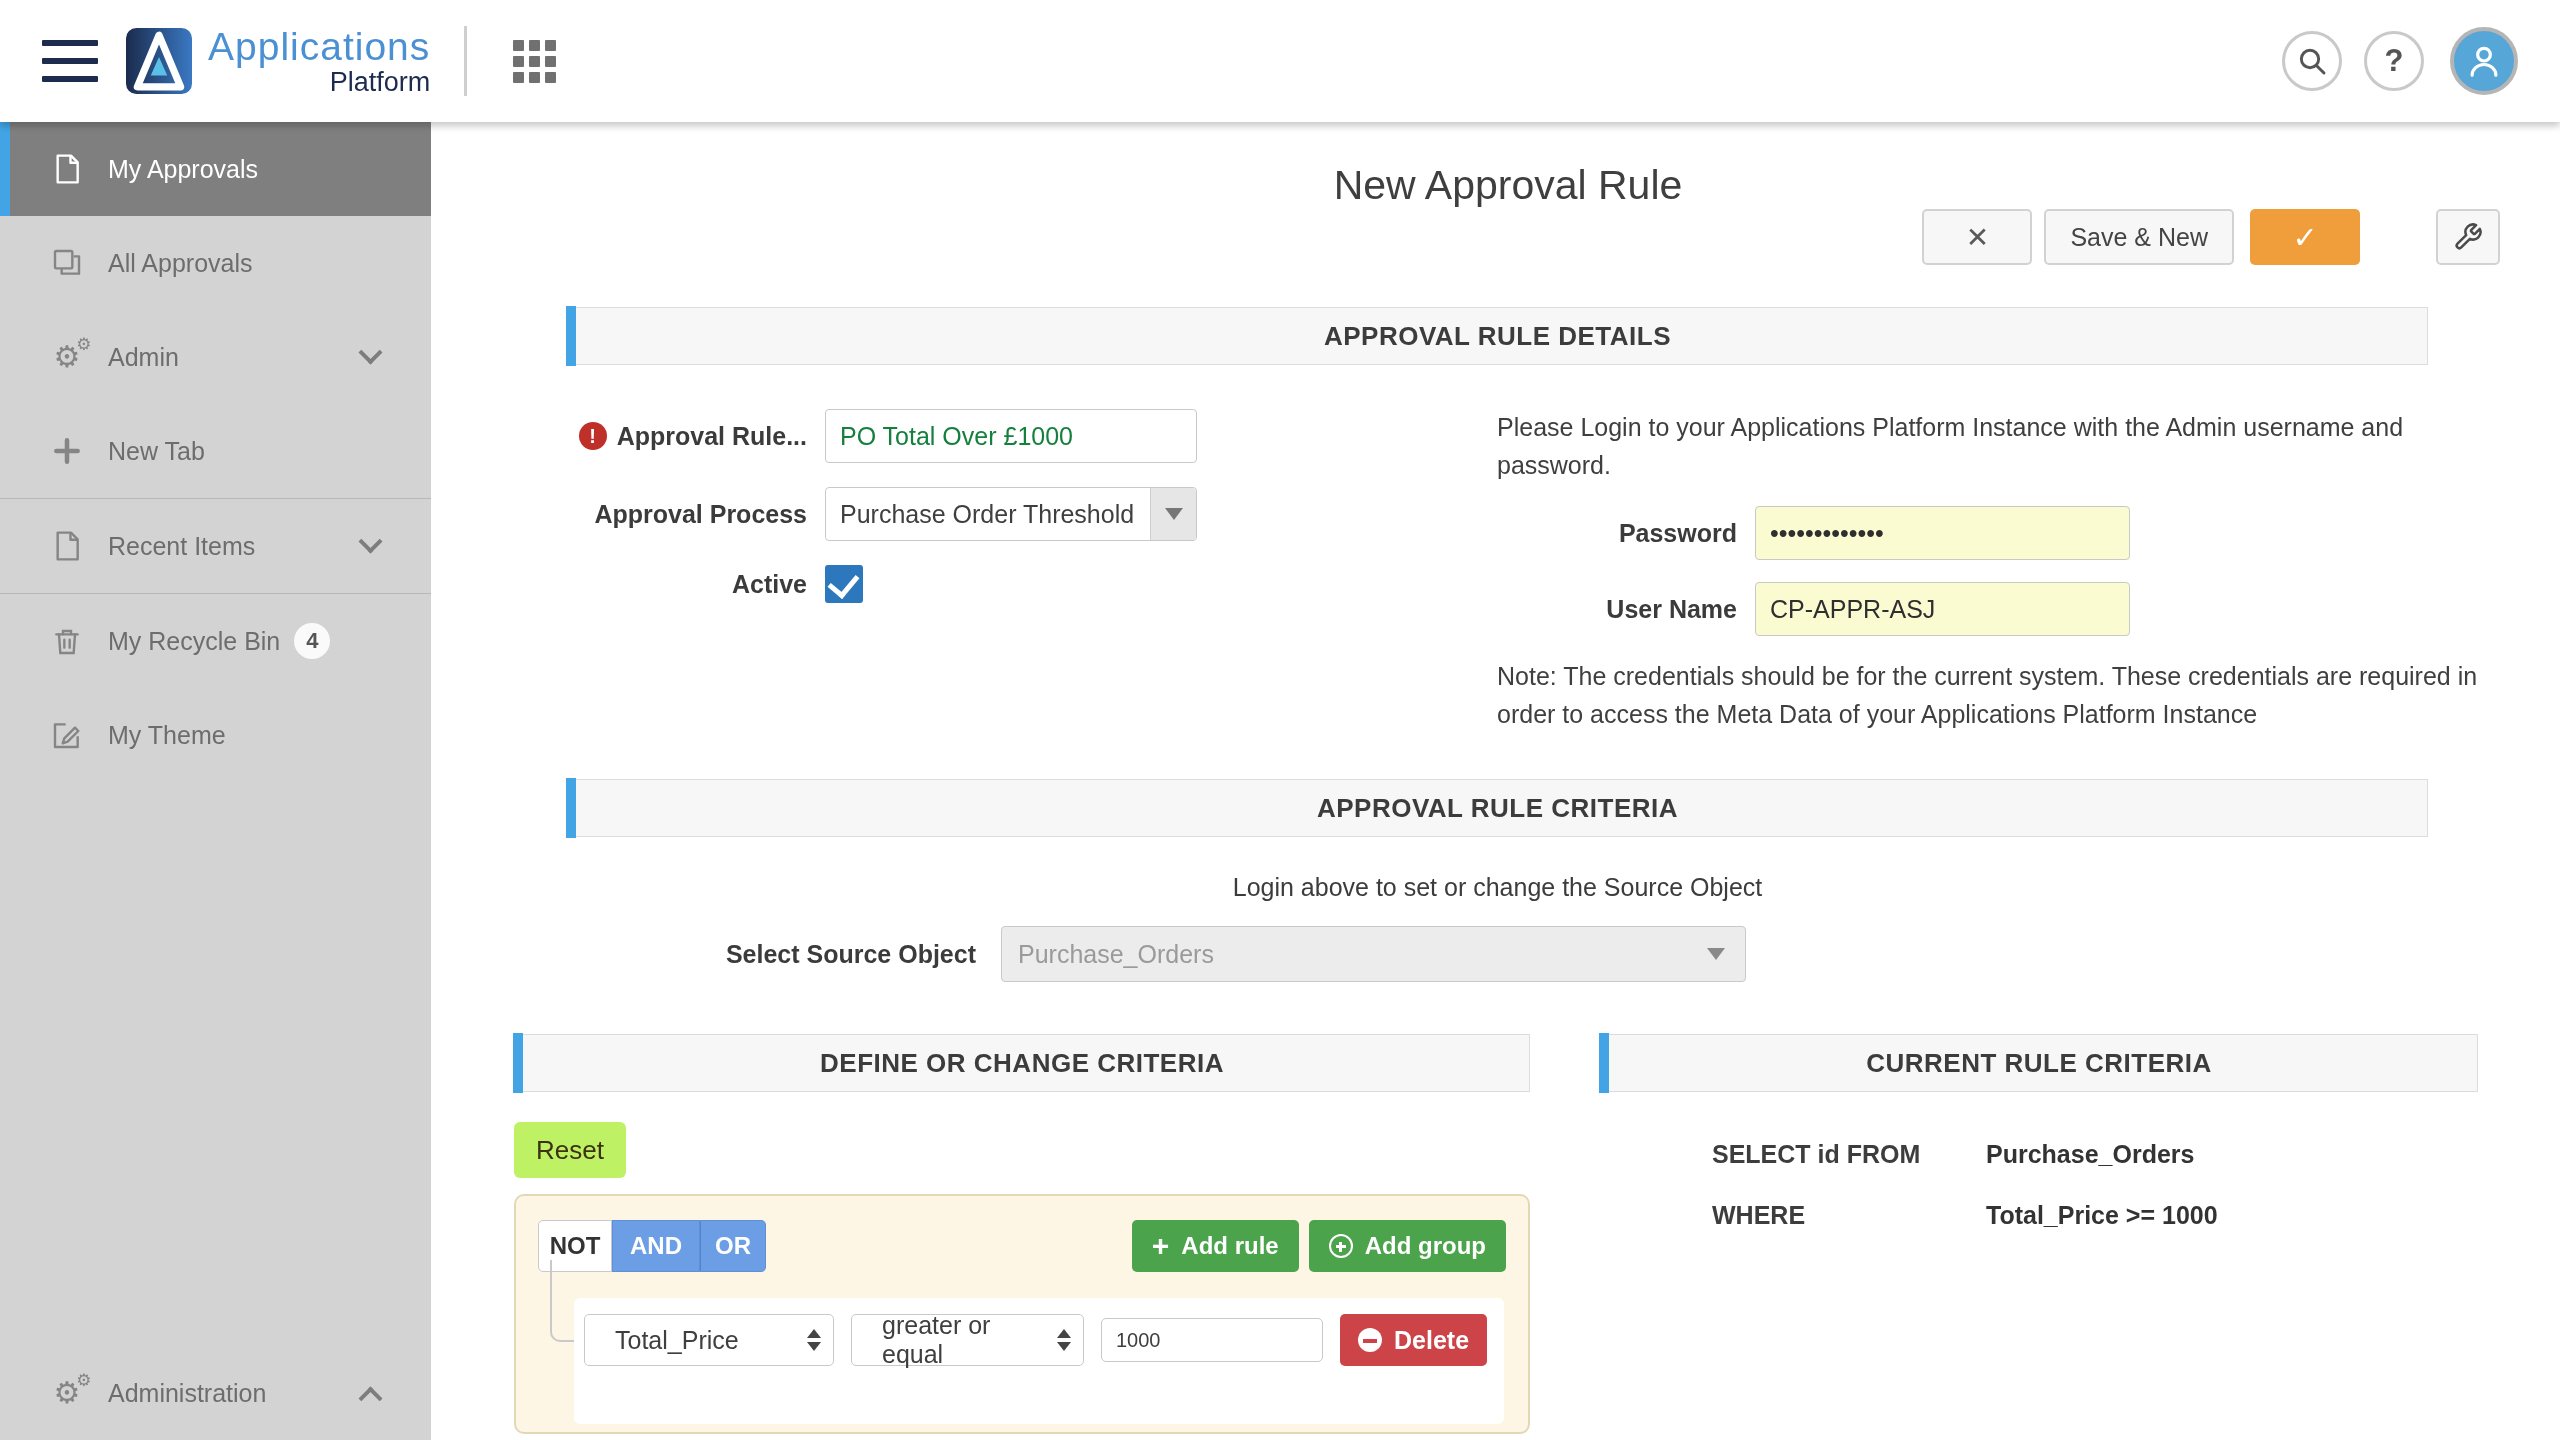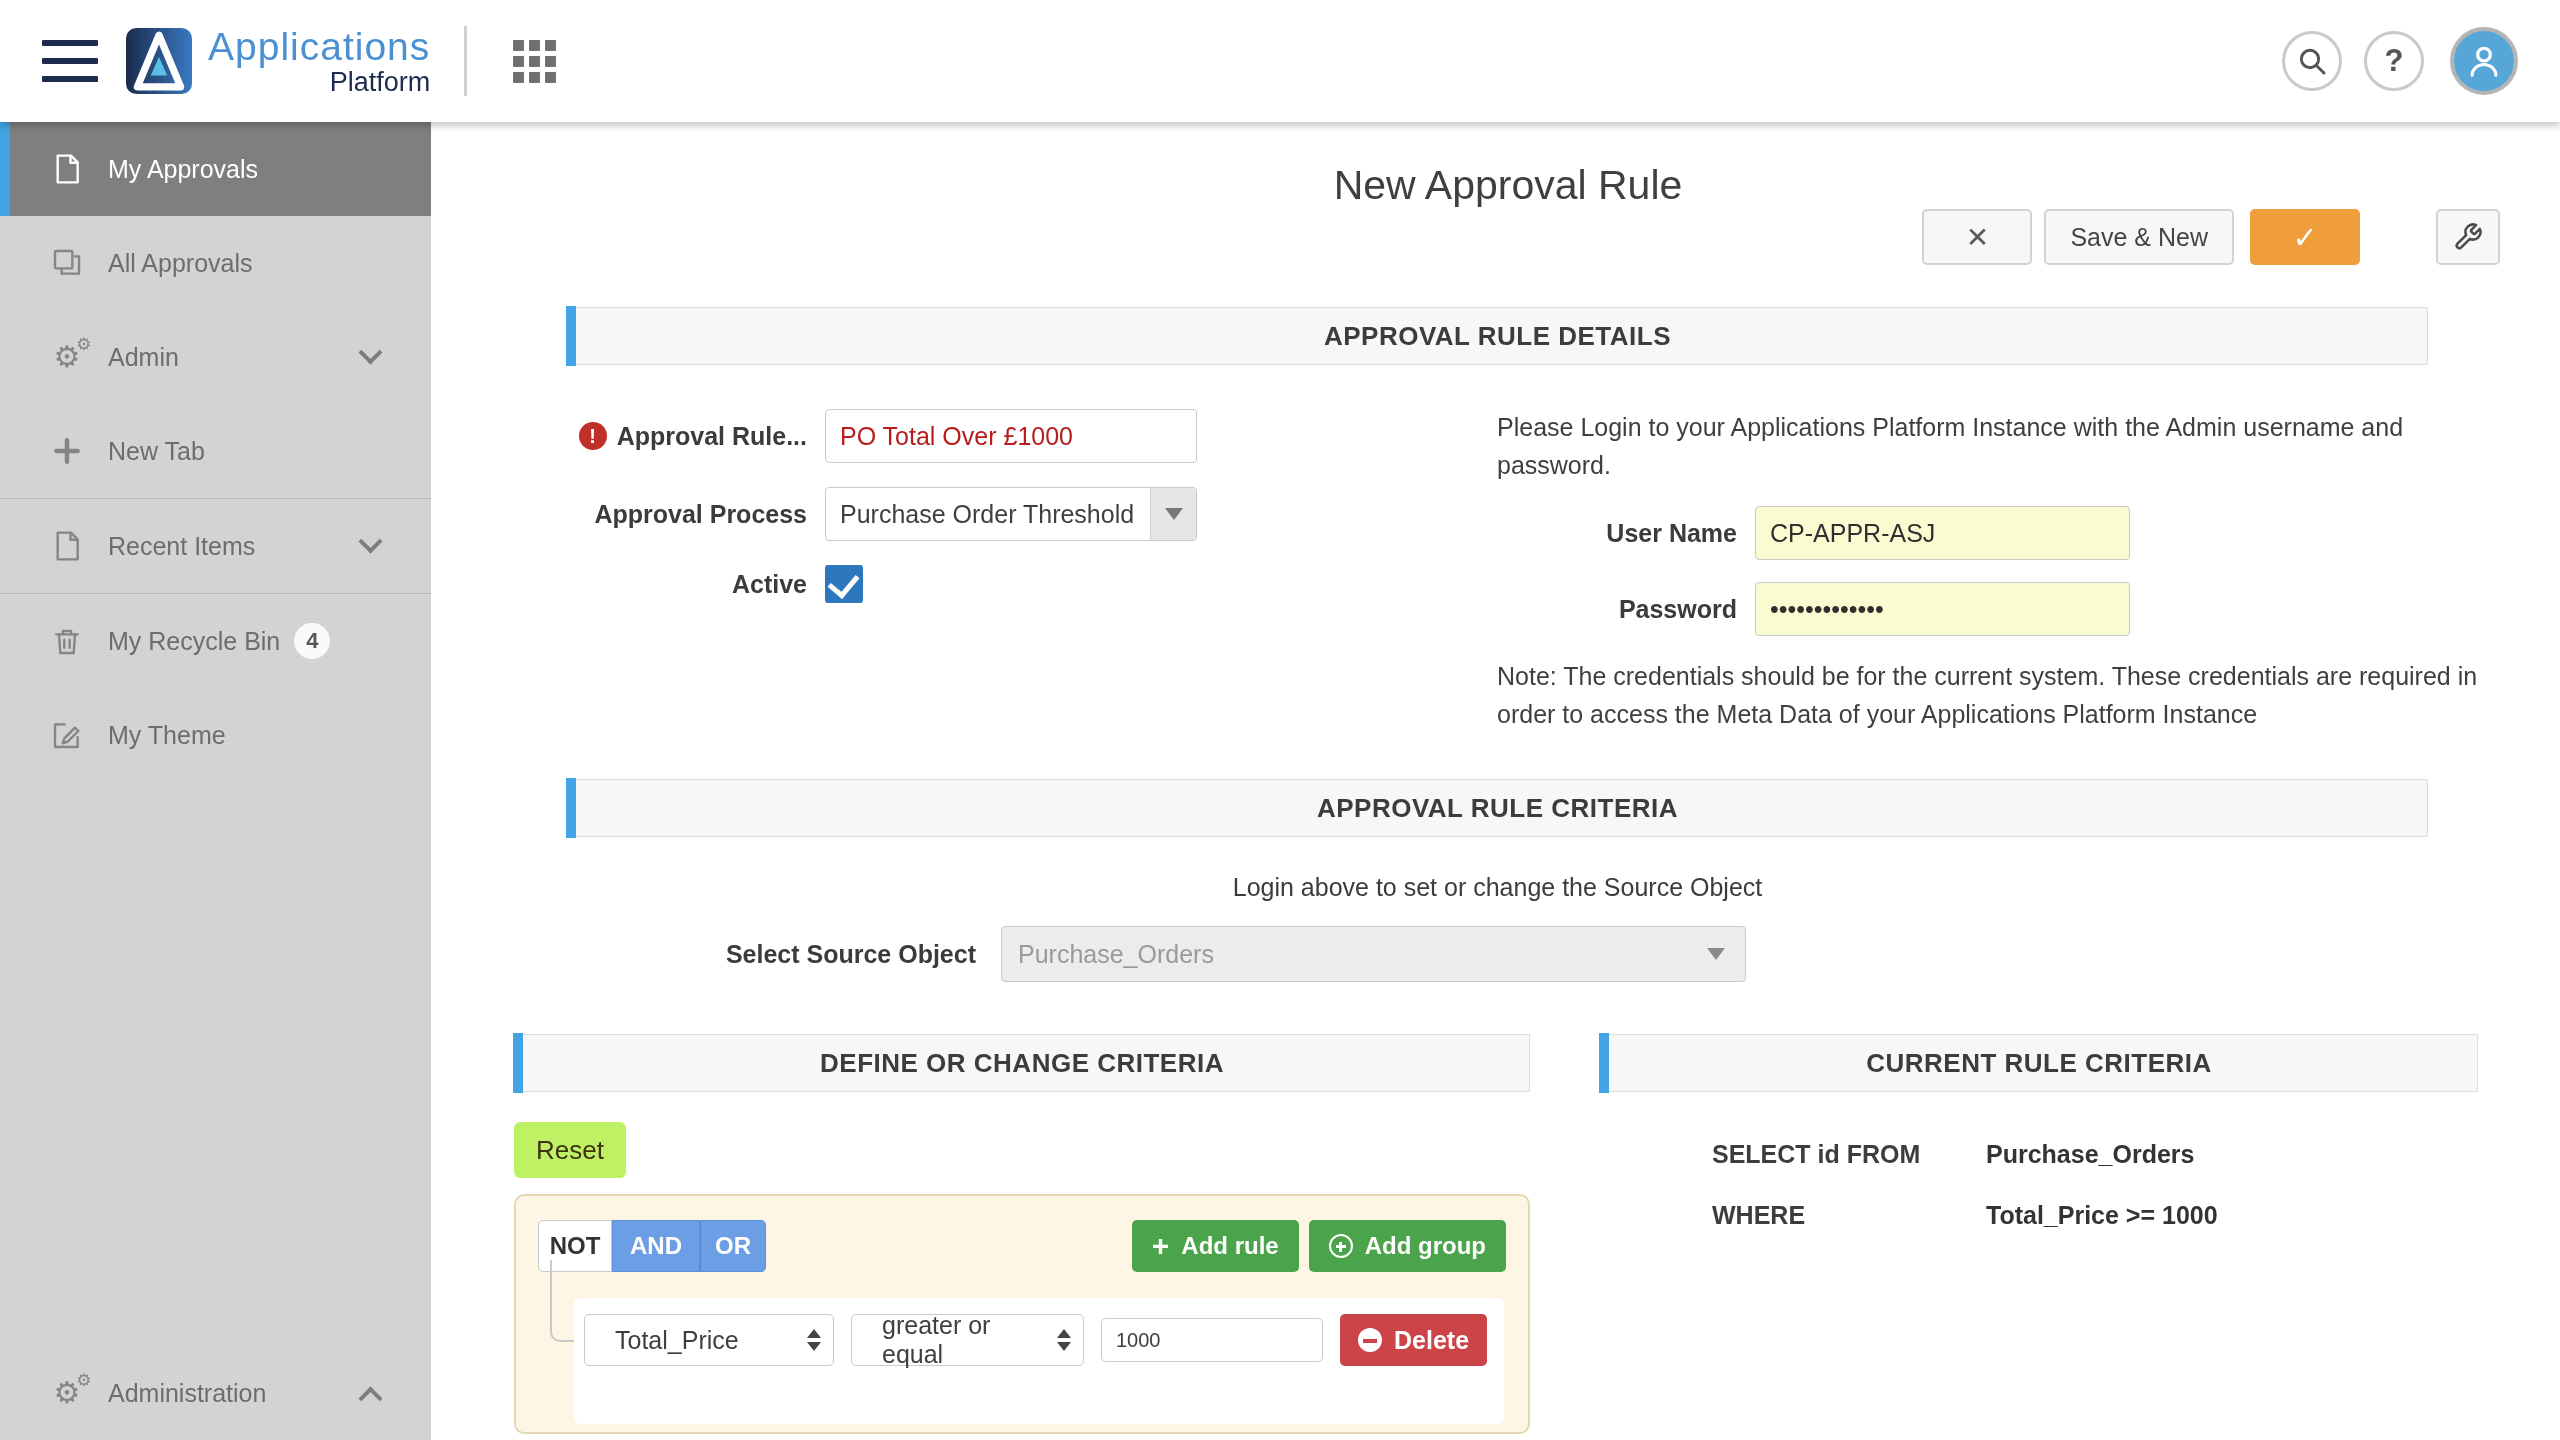--- a/index.html
+++ b/index.html
@@ -69,21 +69,21 @@
 
   
   .details-grid { display:flex; margin:44px 0 0 76px; }
   .fields-col { width:690px; flex:0 0 auto; }
   .f-row { display:flex; align-items:center; margin-bottom:24px; }
   .f-labelwrap { width:300px; display:flex; justify-content:flex-end; align-items:center; gap:10px; }
   .f-label { font-size:25px; font-weight:bold; color:#3b3b3b; white-space:nowrap; }
   .req-icon { width:28px; height:28px; border-radius:50%; background:#c0302a; color:#fff; font-size:20px;
               font-weight:bold; display:flex; align-items:center; justify-content:center; flex:0 0 auto; }
   .text-input { width:372px; height:54px; border:1px solid #c9c9c9; border-radius:4px; margin-left:18px;
-                font-size:25px; color:#b91c1c; padding:0 14px; font-family:inherit; background:#fff; }
+                font-size:25px; color:#15803d; padding:0 14px; font-family:inherit; background:#fff; }
   .select { position:relative; width:372px; height:54px; border:1px solid #c9c9c9; border-radius:4px;
             margin-left:18px; background:#fff; display:flex; align-items:center; cursor:pointer; }
   .select .sel-text { font-size:25px; color:#3f3f3f; padding-left:14px; white-space:nowrap; }
   .sel-arrowbox { position:absolute; right:0; top:0; width:46px; height:100%; background:#e6e6e6;
                   border-left:1px solid #cfcfcf; border-radius:0 4px 4px 0; display:flex; align-items:center; justify-content:center; }
   .tri-down { width:0; height:0; border-left:9px solid transparent; border-right:9px solid transparent;
               border-top:12px solid #777; }
   .checkbox { width:38px; height:38px; background:#2d77bd; border-radius:3px; margin-left:18px;
               position:relative; cursor:pointer; }
   .checkbox::after { content:""; position:absolute; left:9px; top:4px; width:14px; height:22px;
@@ -345,26 +345,26 @@
           <div class="f-labelwrap">
             <span class="f-label">Active</span>
           </div>
           <div class="checkbox"></div>
         </div>
       </div>
 
       <div class="login-col">
         <p class="login-text">Please Login to your Applications Platform Instance with the Admin username and password.</p>
         <div class="l-row">
+          <span class="l-label">Password</span>
+          <input class="input-yellow" type="text" value="•••••••••••••" style="">
+        </div>
+        <div class="l-row">
           <span class="l-label">User Name</span>
           <input class="input-yellow" type="text" value="CP-APPR-ASJ" style="">
-        </div>
-        <div class="l-row">
-          <span class="l-label">Password</span>
-          <input class="input-yellow" type="text" value="•••••••••••••" style="">
         </div>
         <p class="login-text" style="margin-bottom:0;">Note: The credentials should be for the current system. These credentials are required in order to access the Meta Data of your Applications Platform Instance</p>
       </div>
     </div>
 
     <div class="section-bar" style="margin-top:46px;">
       <span class="section-title">APPROVAL RULE CRITERIA</span>
     </div>
 
     <div class="hint-center">Login above to set or change the Source Object</div>

